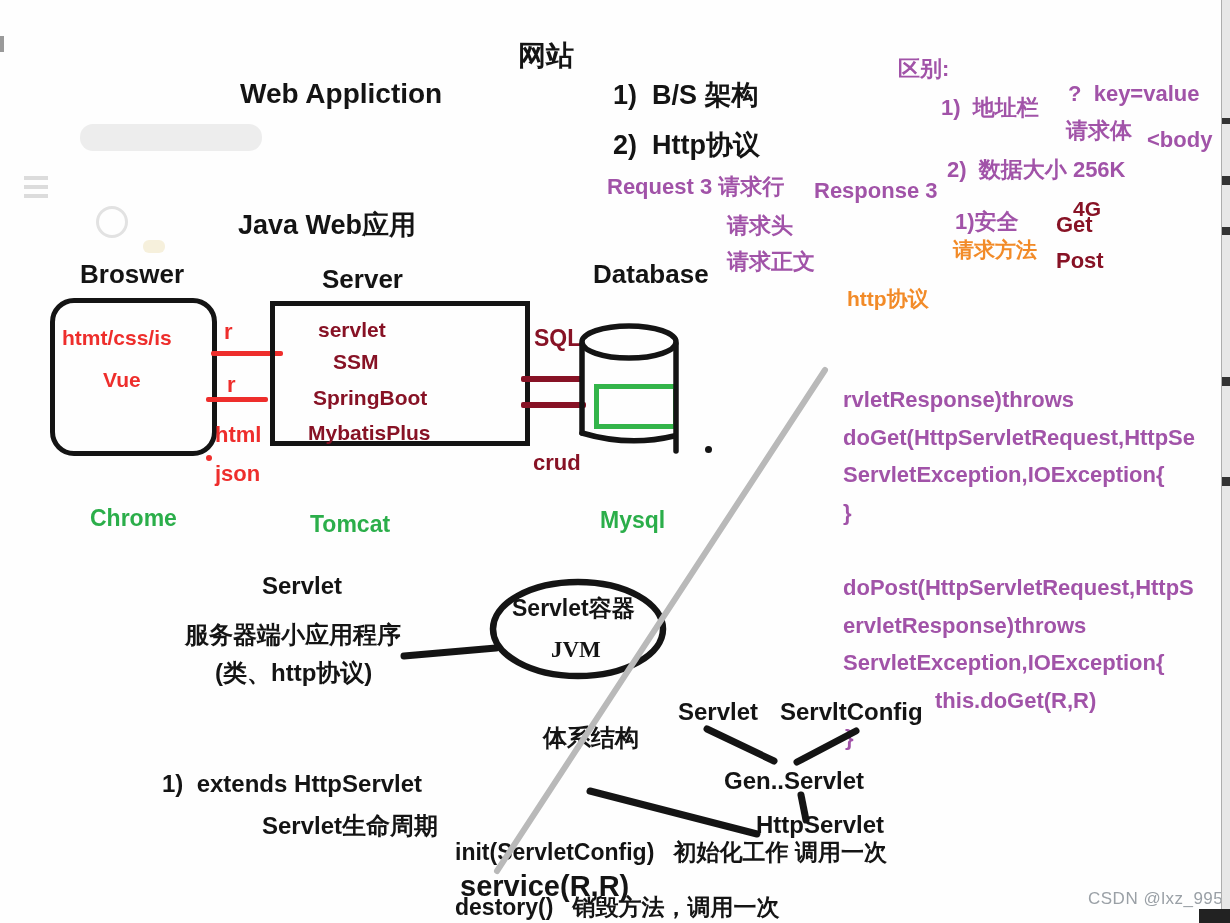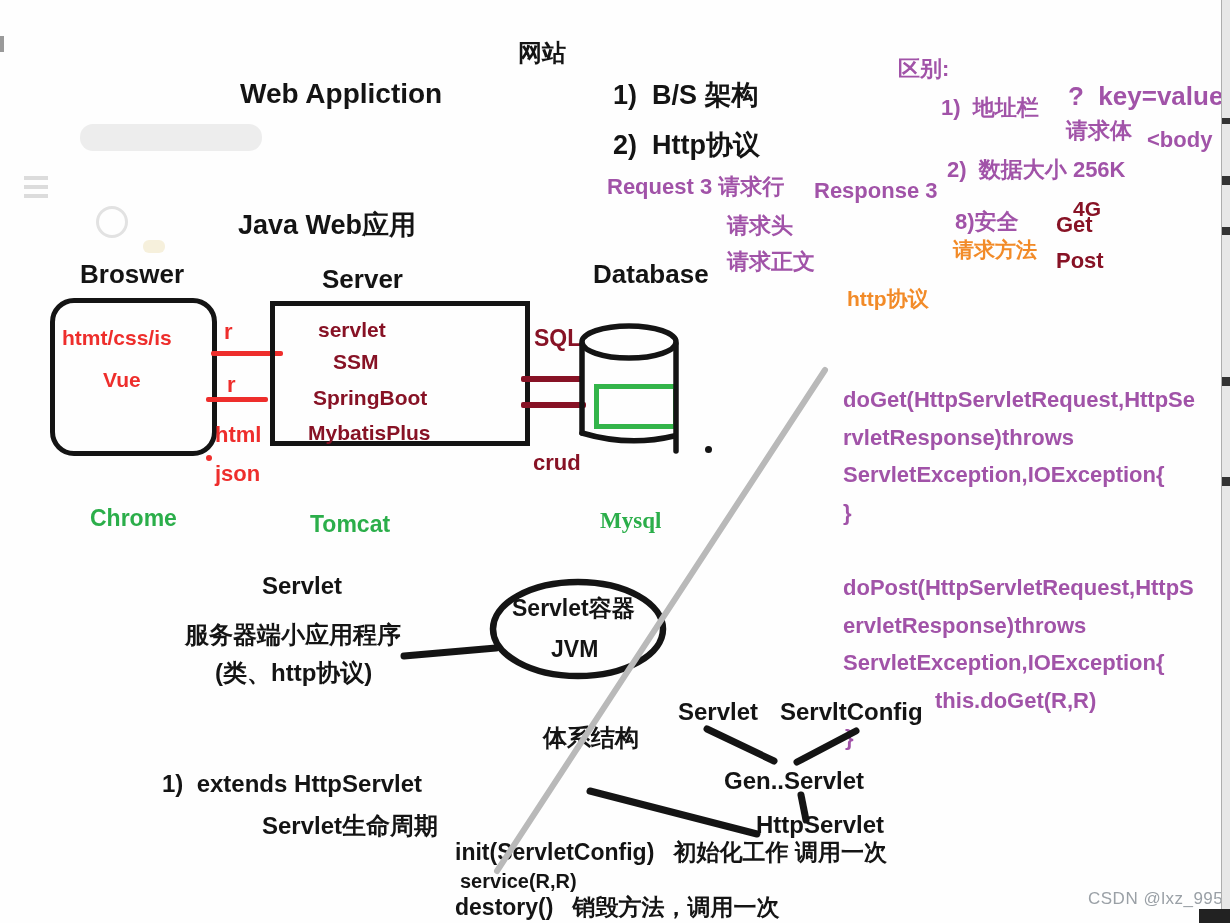--- a/index.html
+++ b/index.html
@@ -31,39 +31,39 @@
 <div id="canvas">
 
   <div class="ghost" style="left:80px;top:124px;width:182px;height:27px;background:#ededed;border-radius:13px;"></div>
   <div class="ghost" style="left:24px;top:176px;width:24px;height:4px;background:#dcdcdc;"></div>
   <div class="ghost" style="left:24px;top:185px;width:24px;height:4px;background:#dcdcdc;"></div>
   <div class="ghost" style="left:24px;top:194px;width:24px;height:4px;background:#dcdcdc;"></div>
   <div class="ghost" style="left:96px;top:206px;width:26px;height:26px;border:3px solid #e2e2e2;border-radius:50%;"></div>
   <div class="ghost" style="left:143px;top:240px;width:22px;height:13px;background:#f6f0dc;border-radius:6px;"></div>
   <div class="ghost" style="left:0;top:36px;width:4px;height:16px;background:#9a9a9a;"></div>
 
-  <span class="t" style="left:518px;top:40px;font-size:24px;">网站</span>
+  <span class="t" style="left:518px;top:40px;font-size:28px;">网站</span>
   <span class="t" style="left:240px;top:78px;font-size:28px;">Web Appliction</span>
   <span class="t" style="left:613px;top:80px;font-size:27px;">1)  B/S 架构</span>
   <span class="t" style="left:613px;top:130px;font-size:27px;">2)  Http协议</span>
   <span class="t" style="left:238px;top:210px;font-size:27px;">Java Web应用</span>
 
   <span class="t purple" style="left:607px;top:175px;font-size:22px;">Request 3 请求行</span>
   <span class="t purple" style="left:814px;top:179px;font-size:22px;">Response 3</span>
   <span class="t purple" style="left:727px;top:214px;font-size:22px;">请求头</span>
   <span class="t purple" style="left:727px;top:250px;font-size:22px;">请求正文</span>
   <span class="t orange" style="left:847px;top:287px;font-size:21px;">http协议</span>
 
   <span class="t purple" style="left:898px;top:57px;font-size:22px;">区别:</span>
   <span class="t purple" style="left:941px;top:96px;font-size:22px;">1)  地址栏</span>
-  <span class="t purple" style="left:1068px;top:82px;font-size:26px;">?  key=value</span>
+  <span class="t purple" style="left:1068px;top:82px;font-size:22px;">?  key=value</span>
   <span class="t purple" style="left:1066px;top:119px;font-size:22px;">请求体</span>
   <span class="t purple" style="left:1147px;top:128px;font-size:22px;">&lt;body</span>
   <span class="t purple" style="left:947px;top:158px;font-size:22px;">2)  数据大小 256K</span>
-  <span class="t purple" style="left:955px;top:210px;font-size:22px;">8)安全</span>
+  <span class="t purple" style="left:955px;top:210px;font-size:22px;">1)安全</span>
   <span class="t orange" style="left:953px;top:238px;font-size:21px;">请求方法</span>
   <span class="t dred" style="left:1073px;top:197px;font-size:21px;">4G</span>
   <span class="t dred" style="left:1056px;top:213px;font-size:22px;">Get</span>
   <span class="t dred" style="left:1056px;top:249px;font-size:22px;">Post</span>
 
   <span class="t" style="left:80px;top:260px;font-size:26px;">Broswer</span>
   <span class="t" style="left:322px;top:265px;font-size:26px;">Server</span>
   <span class="t" style="left:593px;top:260px;font-size:26px;">Database</span>
 
   <div class="shape" style="left:50px;top:298px;width:157px;height:148px;border:5px solid var(--ink);border-radius:24px;"></div>
@@ -87,52 +87,52 @@
   <span class="t dred" style="left:534px;top:326px;font-size:23px;">SQL</span>
   <div class="hl" style="left:521px;top:376px;width:62px;height:6px;background:var(--darkred);border-radius:2px;"></div>
   <div class="hl" style="left:521px;top:402px;width:65px;height:6px;background:var(--darkred);border-radius:2px;"></div>
   <span class="t dred" style="left:533px;top:451px;font-size:22px;">crud</span>
 
   <div class="shape" style="left:594px;top:384px;width:74px;height:35px;border:5px solid var(--greenbox);"></div>
   <div class="dot" style="left:705px;top:446px;width:7px;height:7px;background:var(--ink);"></div>
 
   <span class="t green" style="left:90px;top:506px;font-size:23px;">Chrome</span>
   <span class="t green" style="left:310px;top:512px;font-size:23px;">Tomcat</span>
-  <span class="t green" style="left:600px;top:508px;font-size:23px;font-family:Liberation Serif, serif;">Mysql</span>
+  <span class="t green" style="left:600px;top:508px;font-size:23px;">Mysql</span>
 
   <div class="codeblock" style="left:843px;top:381px;">
+    <span class="cl">rvletResponse)throws</span>
     <span class="cl">doGet(HttpServletRequest,HttpSe</span>
-    <span class="cl">rvletResponse)throws</span>
     <span class="cl">ServletException,IOException{</span>
     <span class="cl">}</span>
   </div>
   <div class="codeblock" style="left:843px;top:569px;">
     <span class="cl">doPost(HttpServletRequest,HttpS</span>
     <span class="cl">ervletResponse)throws</span>
     <span class="cl">ServletException,IOException{</span>
     <span class="cl ind">this.doGet(R,R)</span>
     <span class="cl ind2">}</span>
   </div>
 
   <span class="t" style="left:262px;top:573px;font-size:24px;">Servlet</span>
   <span class="t" style="left:185px;top:622px;font-size:24px;">服务器端小应用程序</span>
   <span class="t" style="left:215px;top:660px;font-size:24px;">(类、http协议)</span>
   <span class="t" style="left:512px;top:596px;font-size:23px;">Servlet容器</span>
-  <span class="t" style="left:551px;top:637px;font-size:23px;">JVM</span>
+  <span class="t" style="left:551px;top:637px;font-size:23px;font-family:Liberation Serif, serif;">JVM</span>
   <span class="t" style="left:543px;top:725px;font-size:24px;">体系结构</span>
 
   <span class="t" style="left:678px;top:699px;font-size:24px;">Servlet</span>
   <span class="t" style="left:780px;top:699px;font-size:24px;">ServltConfig</span>
   <span class="t" style="left:724px;top:768px;font-size:24px;">Gen..Servlet</span>
   <span class="t" style="left:756px;top:812px;font-size:24px;">HttpServlet</span>
 
   <span class="t" style="left:162px;top:771px;font-size:24px;">1)  extends HttpServlet</span>
   <span class="t" style="left:455px;top:840px;font-size:23px;">init(ServletConfig)   初始化工作 调用一次</span>
   <span class="t" style="left:262px;top:813px;font-size:24px;">Servlet生命周期</span>
-  <span class="t" style="left:460px;top:870px;font-size:20px;text-align:right;">service(R,R)</span>
+  <span class="t" style="left:460px;top:870px;font-size:29px;text-align:right;">service(R,R)</span>
   <span class="t" style="left:455px;top:895px;font-size:23px;">destory()   销毁方法，调用一次</span>
 
   <span class="t wm" style="left:1088px;top:889px;font-size:17px;">CSDN @lxz_99527</span>
 
   <div class="shape" style="left:1221px;top:0;width:9px;height:923px;background:#e7e7e7;border-left:1px solid #adadad;"></div>
   <div class="edge-tick" style="top:118px;height:6px;"></div>
   <div class="edge-tick" style="top:176px;height:9px;"></div>
   <div class="edge-tick" style="top:227px;height:8px;"></div>
   <div class="edge-tick" style="top:377px;height:9px;"></div>
   <div class="edge-tick" style="top:477px;height:9px;"></div>

